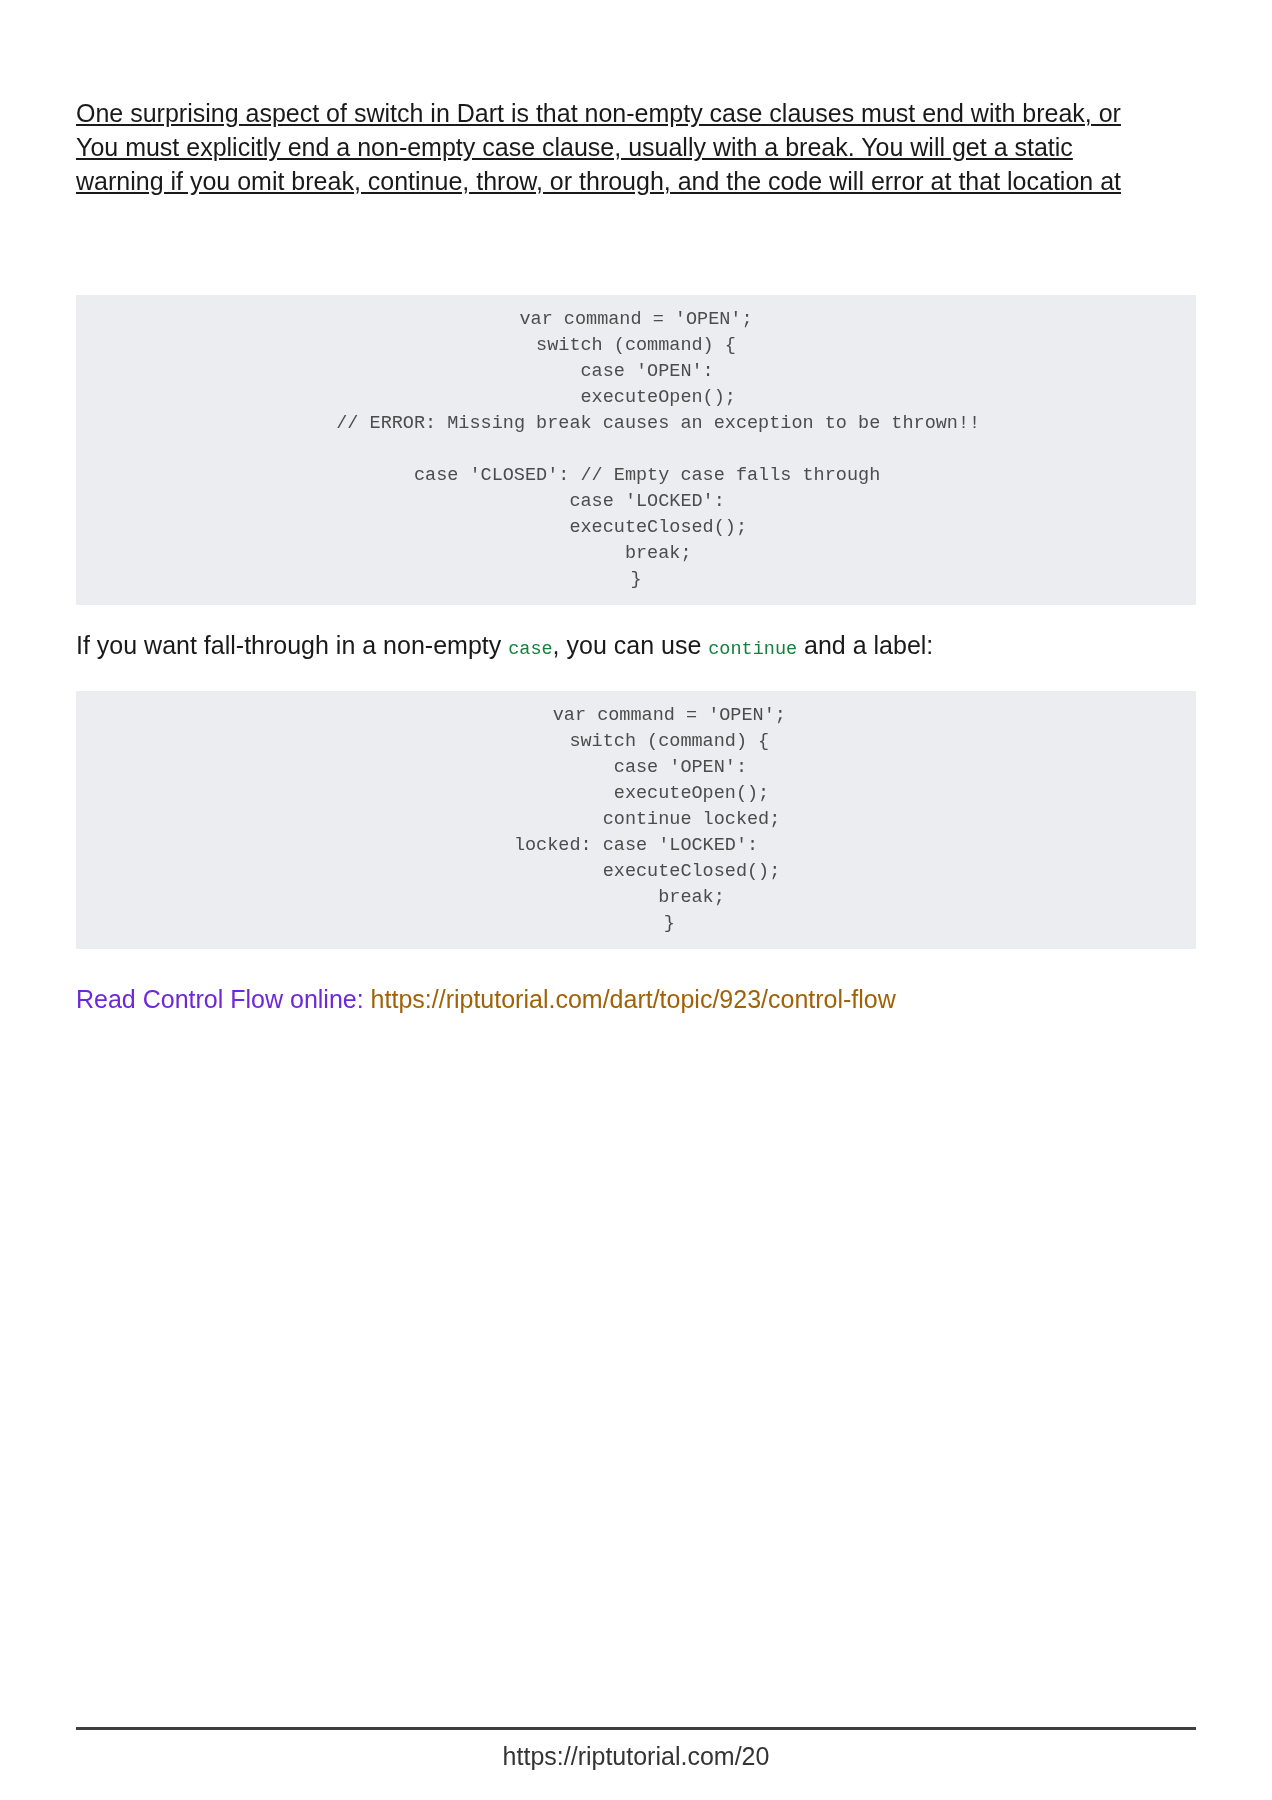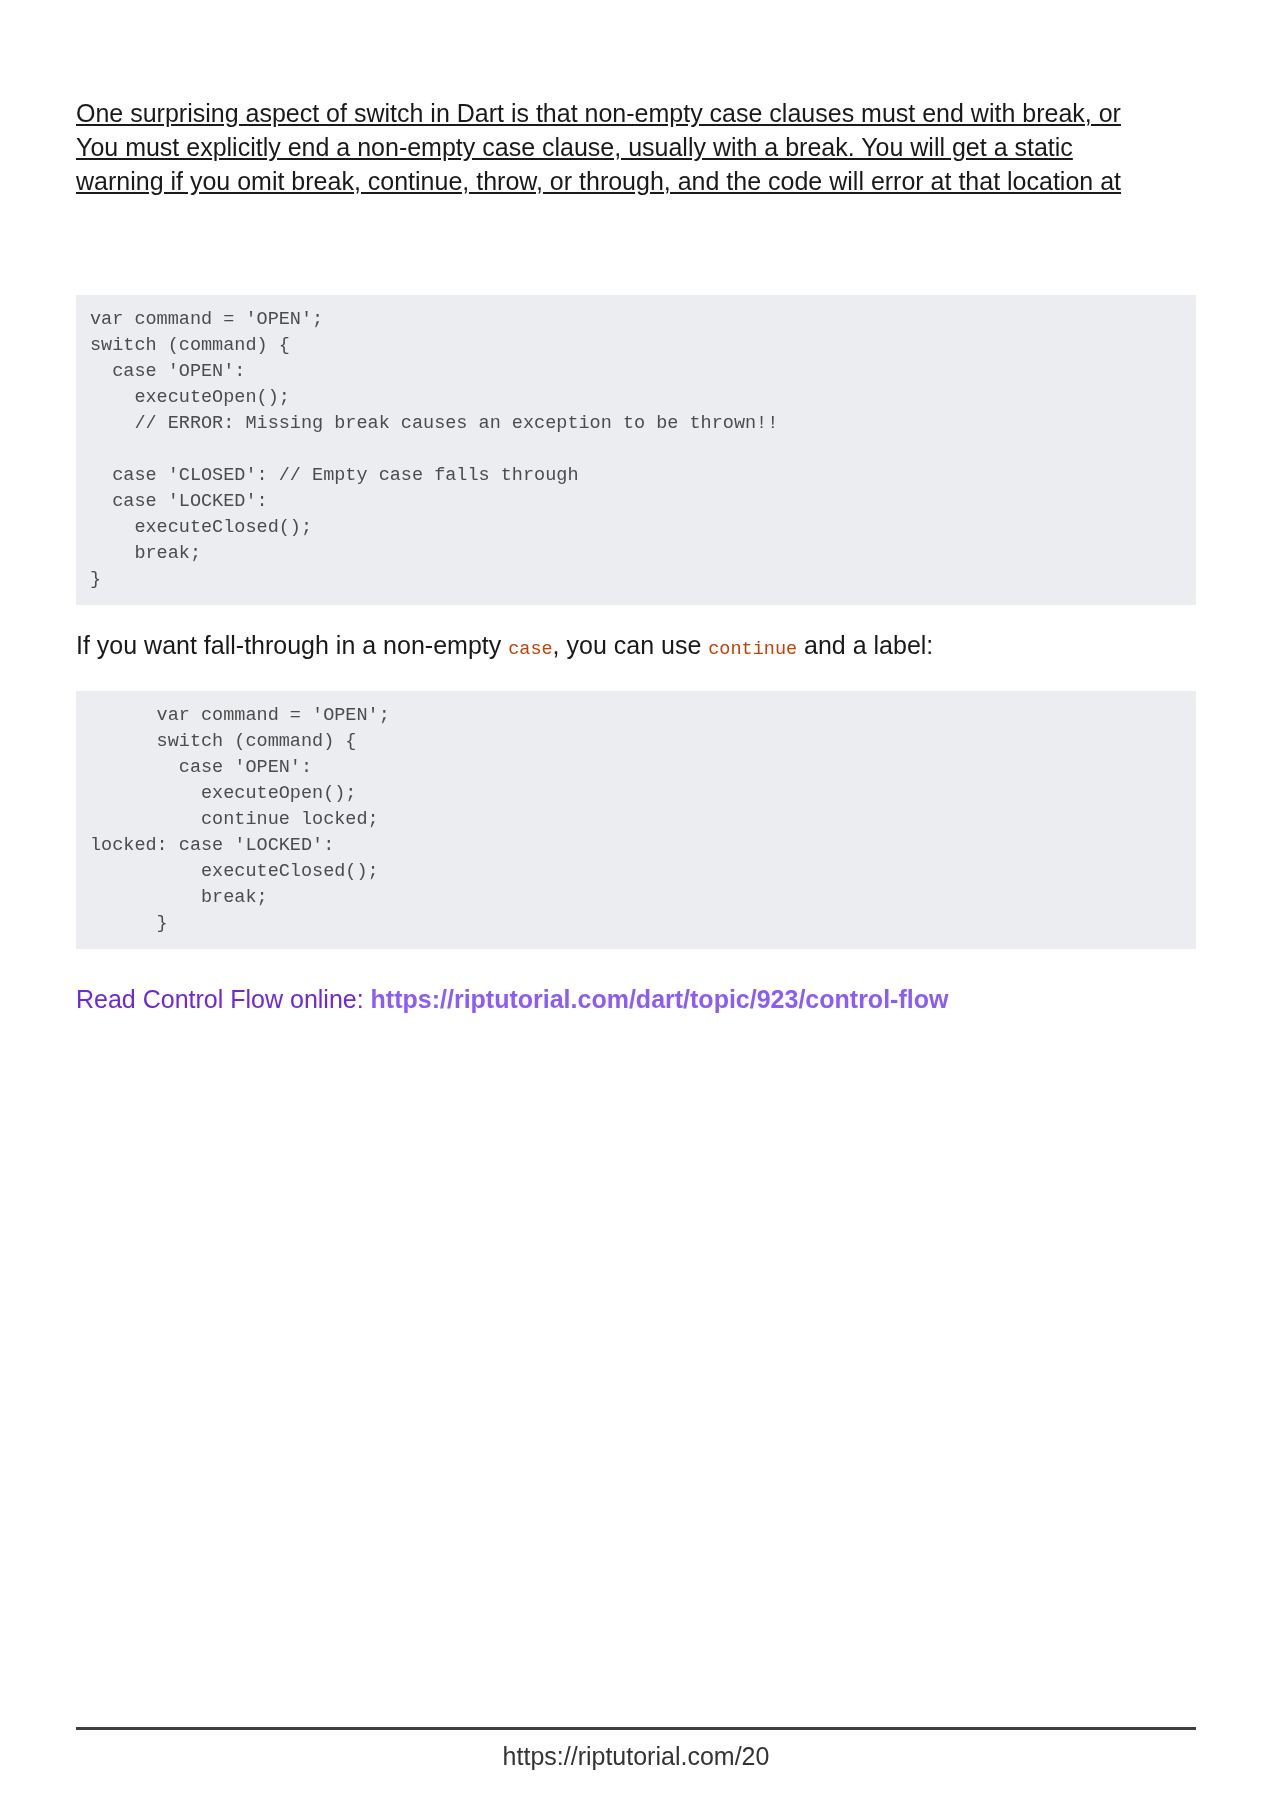--- a/index.html
+++ b/index.html
@@ -36,55 +36,55 @@
     background: #ecedf0;
     padding: 12px 14px;
   }
   .code-block pre {
     margin: 0;
     font-family: "Liberation Mono", "DejaVu Sans Mono", monospace;
     font-size: 18.5px;
     line-height: 26px;
     color: #4c4c4c;
     white-space: pre;
+    text-align: center;
   }
   #code1 { top: 295px; height: 310px; }
   #code2 { top: 691px; height: 258px; }
 
   .sentence {
     position: absolute;
     left: 76px;
     top: 628px;
     width: 1130px;
     font-size: 25px;
     line-height: 34px;
     white-space: nowrap;
     color: #1a1a1a;
   }
   .inline-code {
     font-family: "Liberation Mono", "DejaVu Sans Mono", monospace;
     font-size: 18.5px;
-    color: #c2410c;
+    color: #15803d;
   }
 
   .read-line {
     position: absolute;
     left: 76px;
     top: 982px;
     width: 1130px;
     font-size: 25px;
     line-height: 34px;
     white-space: nowrap;
   }
   .read-label { color: #6d28d9; }
   .read-url {
-    color: #8b5cf6;
+    color: #a16207;
     text-decoration: none;
     cursor: pointer;
-    font-weight: bold;
   }
 
   .footer-rule {
     position: absolute;
     left: 76px;
     top: 1727px;
     width: 1120px;
     height: 3px;
     background: #3f3f3f;
   }

